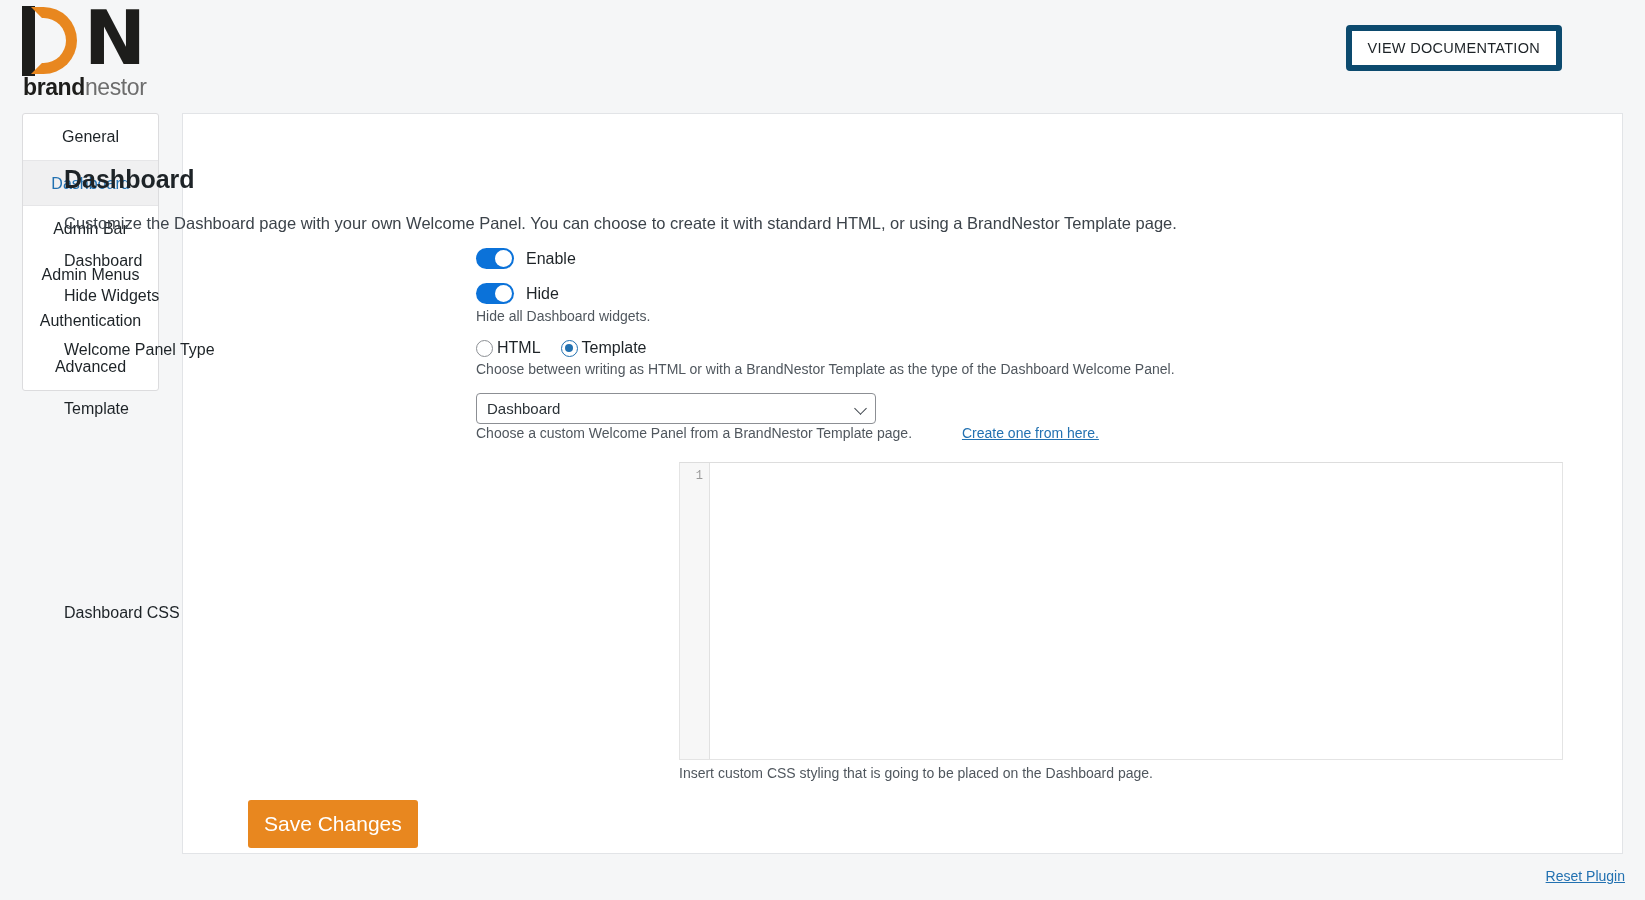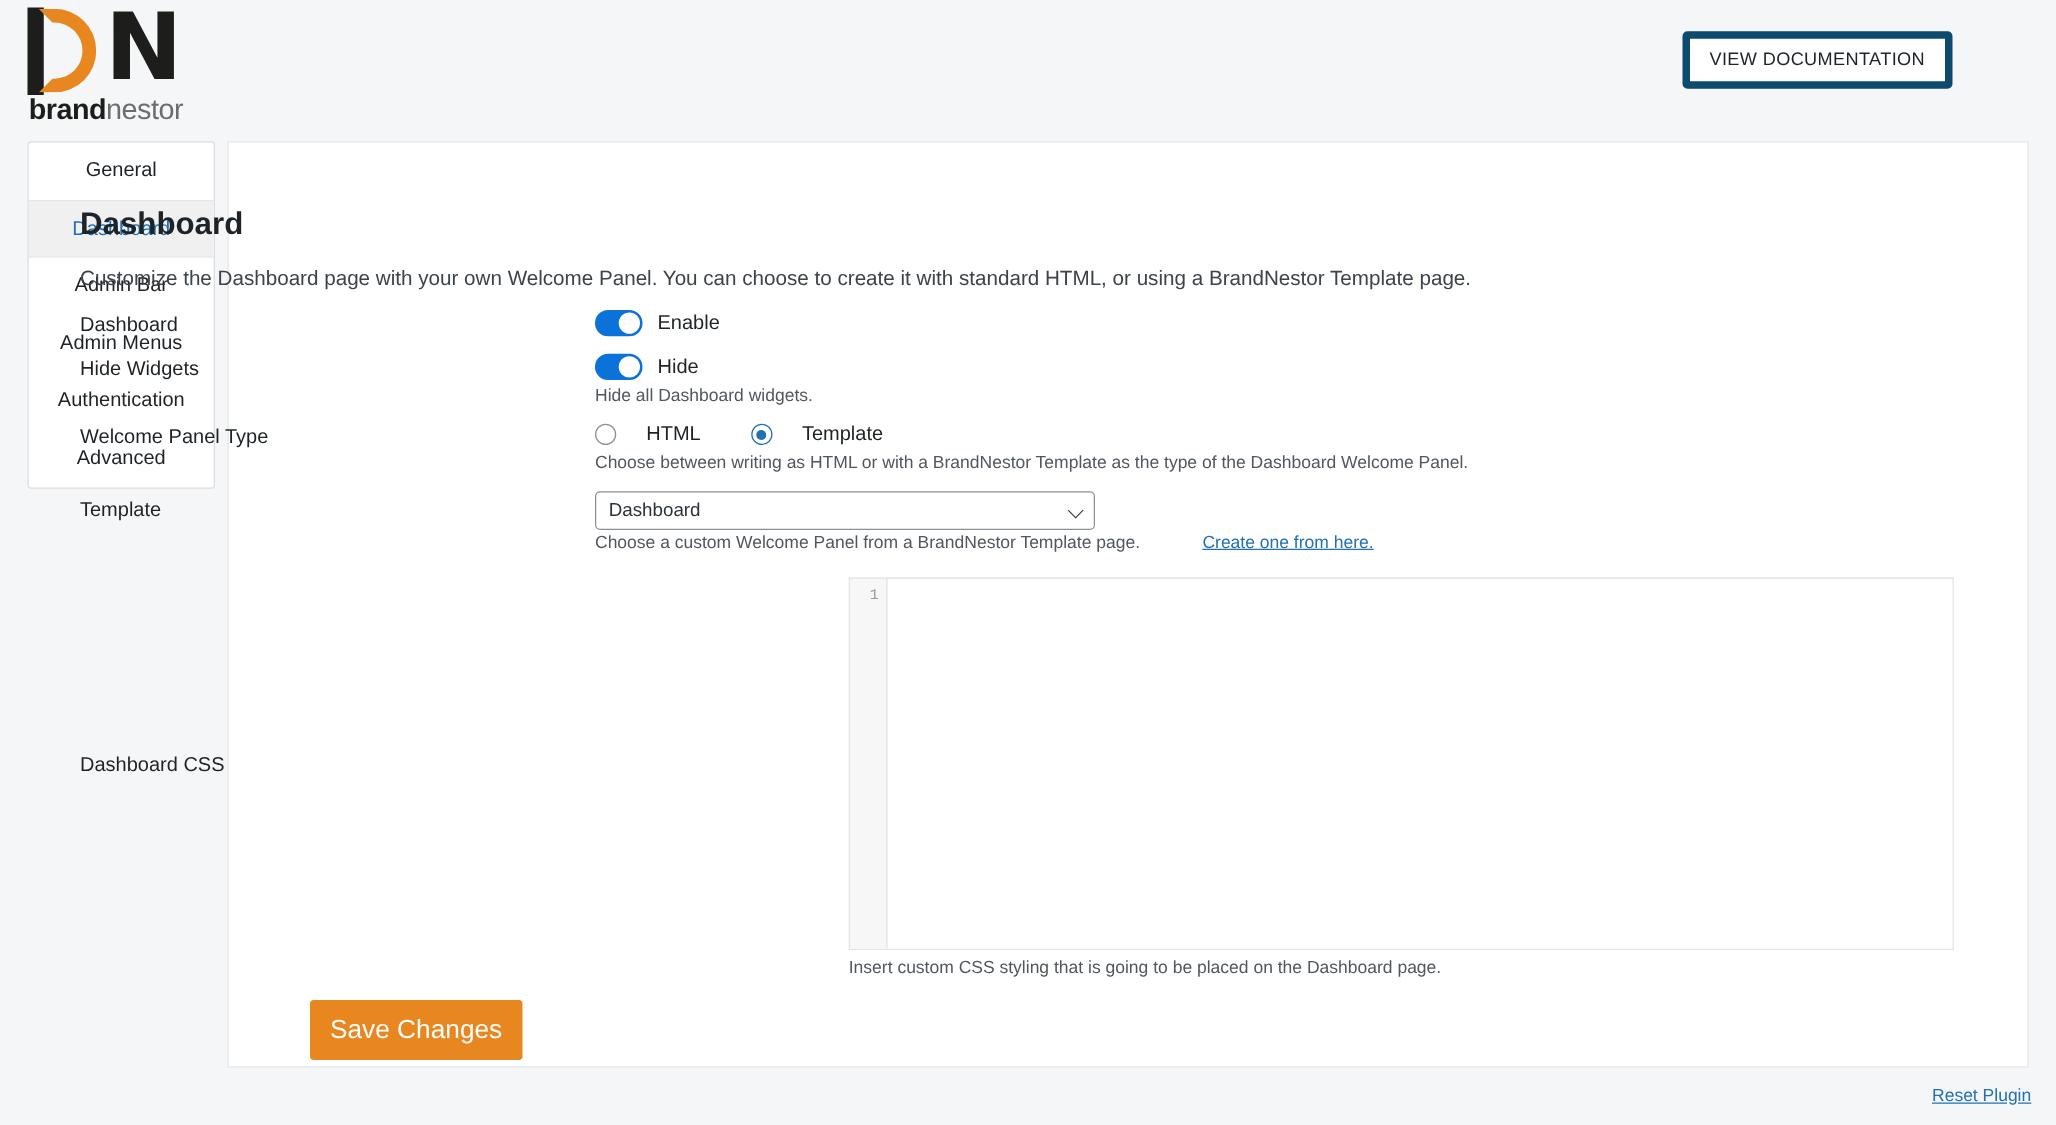--- a/index.html
+++ b/index.html
@@ -64,21 +64,21 @@
     font-family: "Liberation Sans", sans-serif;
   }
   .logo-word b { font-weight: bold; color: #1d1d1b; }
   .logo-word span { color: #6d6d6d; margin-top: 20px; }
 
   
   .sidebar {
     position: absolute;
     left: 22px;
     top: 113px;
-    width: 150px;
+    width: 137px;
     background: #ffffff;
     border: 1px solid #dcdcde;
     border-radius: 3px;
     padding: 0;
   }
   .sidebar-item {
     height: 46px;
     line-height: 46px;
     text-align: center;
     font-size: 16px;
@@ -165,21 +165,21 @@
     border-radius: 50%;
     background: #ffffff;
   }
   .toggle-text {
     margin-left: 12px;
     font-size: 16px;
     color: #1d2327;
   }
 
   
-  .radio-group { display: flex; align-items: flex-start; gap: 24px; }
+  .radio-group { display: flex; align-items: center; gap: 4px; }
   .radio {
     width: 17px; height: 17px;
     border: 1px solid #8c8f94;
     border-radius: 50%;
     background: #fff;
     display: inline-block;
     position: relative;
     cursor: pointer;
     flex: 0 0 auto;
   }

